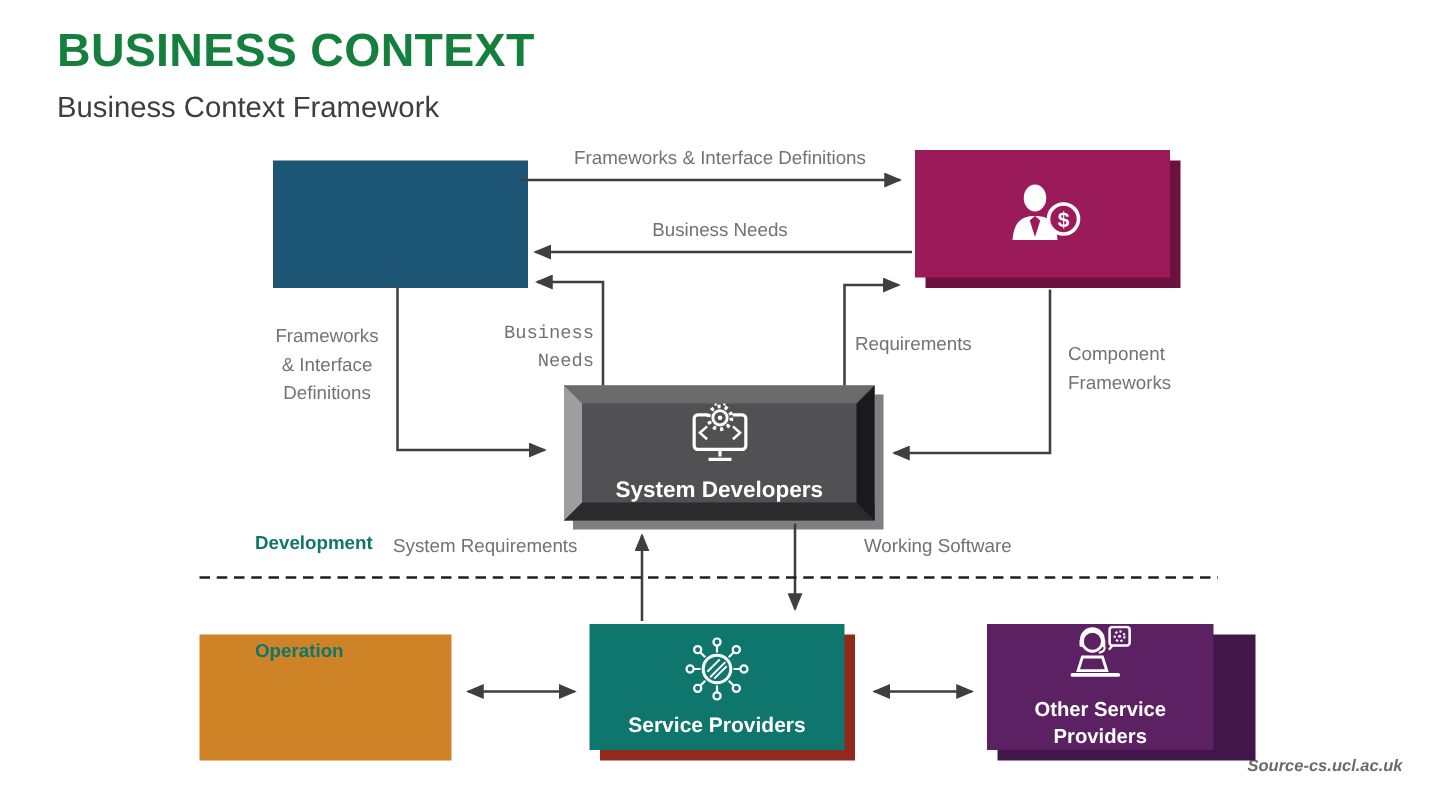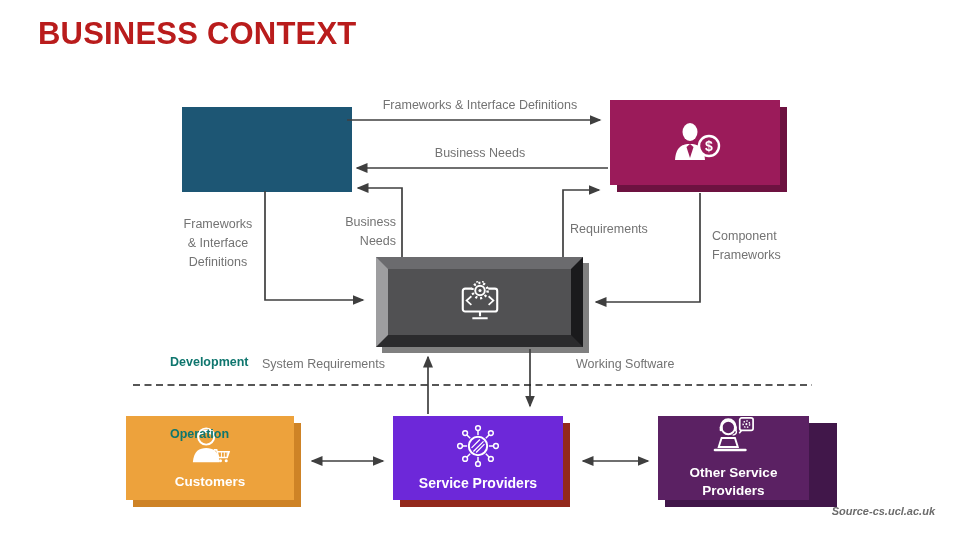--- a/index.html
+++ b/index.html
@@ -1,18 +1,18 @@
 <!DOCTYPE html>
 <html><head>
 <meta charset="utf-8">
 <style>
   html,body{margin:0;padding:0;background:#e8e8e8;}
   .slide{position:relative;width:960px;height:540px;background:#ffffff;overflow:hidden;
          font-family:"Liberation Sans", sans-serif;}
-  .title{position:absolute;left:38px;top:16px;font-size:31px;font-weight:bold;color:#b91c1c;letter-spacing:.2px;}
+  .title{position:absolute;left:38px;top:16px;font-size:31px;font-weight:bold;color:#15803d;letter-spacing:.2px;}
   .subtitle{position:absolute;left:38px;top:61px;font-size:19.5px;color:#3e3e3e;}
   .source{position:absolute;right:25px;top:505px;font-size:11px;font-style:italic;font-weight:bold;color:#6b6b6b;}
 
   svg.connectors{position:absolute;left:0;top:0;z-index:2;}
 
   .box-shadow{position:absolute;z-index:1;}
   .box{position:absolute;z-index:3;display:flex;flex-direction:column;align-items:center;justify-content:center;gap:5px;}
   .box-label{font-weight:bold;color:#ffffff;font-size:13.5px;text-align:center;line-height:1.3;white-space:pre-line;}
   .icon{display:flex;align-items:center;justify-content:center;}
 
@@ -32,35 +32,36 @@
   .sh-sp{left:400px;top:423px;width:170px;height:84px;}
   .b-sp{left:393px;top:416px;width:170px;height:84px;}
   .b-sp .box-label{font-size:14px;}
   .sh-osp{left:665px;top:423px;width:172px;height:84px;}
   .b-osp{left:658px;top:416px;width:151px;height:84px;}
 
   .flow-label{position:absolute;z-index:4;font-size:12.5px;color:#737373;line-height:1.5;white-space:pre-line;}
   .fl-frameworks-top{left:340px;top:96px;width:280px;text-align:center;}
   .fl-business-top{left:340px;top:144px;width:280px;text-align:center;}
   .fl-frameworks-left{left:176px;top:215px;width:84px;text-align:center;}
-  .fl-business-left{left:330px;top:213px;width:66px;text-align:right;}
+  .fl-business-left{left:330px;top:213px;width:66px;text-align:right;font-family:Liberation Mono, monospace;}
   .fl-requirements{left:570px;top:220px;}
   .fl-component-frameworks{left:712px;top:227px;}
   .fl-system-requirements{left:262px;top:355px;}
   .fl-working-software{left:576px;top:355px;}
   .zone-label{position:absolute;z-index:4;font-size:12.5px;font-weight:bold;color:#0f766e;padding-left:30px;}
   .zl-development{left:140px;top:355px;}
   .zl-operation{left:140px;top:390px;margin-top:37px;}
 </style>
 </head>
 <body>
 
 <div class="slide">
 
   <div class="title">BUSINESS CONTEXT</div>
+  <div class="subtitle">Business Context Framework</div>
 
   <svg class="connectors" width="960" height="540" viewBox="0 0 960 540">
     <defs>
       <marker id="ah" markerWidth="12" markerHeight="10" refX="10.5" refY="5" orient="auto-start-reverse" markerUnits="userSpaceOnUse">
         <path d="M0 0 L12 5 L0 10 Z" fill="#3f3f3f"></path>
       </marker>
     </defs>
     <g stroke="#3f3f3f" stroke-width="1.7" fill="none">
       <line x1="347" y1="120" x2="600" y2="120" marker-end="url(#ah)"></line>
       <line x1="608" y1="168" x2="357" y2="168" marker-end="url(#ah)"></line>
@@ -102,40 +103,25 @@
         <path d="M22 1 v4 M28 1 v4" stroke="#fff" stroke-width="1.6"></path>
         <rect x="7" y="9" width="36" height="24" rx="2.5" fill="none" stroke="#fff" stroke-width="2.2"></rect>
         <path d="M16 17 l-5 4.5 5 4.5 M34 17 l5 4.5 -5 4.5" fill="none" stroke="#fff" stroke-width="1.8"></path>
         <circle cx="25" cy="11" r="9" fill="currentColor"></circle>
         <circle cx="25" cy="11" r="8" fill="none" stroke="#fff" stroke-width="2.6" stroke-dasharray="2.2 2.9"></circle>
         <circle cx="25" cy="11" r="5" fill="none" stroke="#fff" stroke-width="2"></circle>
         <circle cx="25" cy="11" r="1.6" fill="#fff"></circle>
         <path d="M25 33 v5 M17 40 h16" stroke="#fff" stroke-width="2.2"></path>
       </svg>
     </span>
+    <div class="box-label">System Developers</div>
   </div>
 
-  <div class="box b-customers" style="background-color: rgb(237, 162, 60);">
-    <span class="icon" style="color: rgb(237, 162, 60);">
-      <svg width="46" height="42" viewBox="0 0 46 44">
-        <circle cx="19" cy="11" r="8.5" fill="none" stroke="#fff" stroke-width="2"></circle>
-        <path d="M11.5 9 Q19 2 26.5 9" stroke="#fff" stroke-width="3" fill="none"></path>
-        <path d="M5 38 C6 26 12 23 19 23 C26 23 32 26 33 38 Z" fill="#fff"></path>
-        <g transform="translate(27,24)">
-          <path d="M0 1 h3 l2 8 h9 l2 -6 h-12" fill="none" stroke="#fff" stroke-width="1.6"></path>
-          <circle cx="7" cy="12.5" r="1.6" fill="#fff"></circle>
-          <circle cx="13" cy="12.5" r="1.6" fill="#fff"></circle>
-          <path d="M8 3.5 v5 M11 3.5 v5 M14 3.5 v4.5" stroke="#fff" stroke-width="1"></path>
-        </g>
-      </svg>
-    </span>
-    <div class="box-label">Customers</div>
-  </div>
 
-  <div class="box b-sp" style="background-color: #6d28d9;">
+  <div class="box b-sp" style="background-color: #0f766e;">
     <span class="icon" style="color: rgb(191, 59, 43);">
       <svg width="46" height="46" viewBox="0 0 50 50">
         <circle cx="25" cy="25" r="10" fill="none" stroke="#fff" stroke-width="2.2"></circle>
         <path d="M20 31 L31 20 M18 27 L27 18 M23 32 L32 23" stroke="#fff" stroke-width="1.4"></path>
         <g stroke="#fff" stroke-width="1.6" fill="none">
           <path d="M25 13 V8 M25 37 v5 M37 25 h5 M13 25 H8"></path>
           <path d="M33.5 16.5 L37 13 M16.5 16.5 L13 13 M33.5 33.5 L37 37 M16.5 33.5 L13 37"></path>
           <circle cx="25" cy="5.5" r="2.6"></circle>
             <circle cx="25" cy="44.5" r="2.6"></circle>
           <circle cx="44.5" cy="25" r="2.6"></circle>

